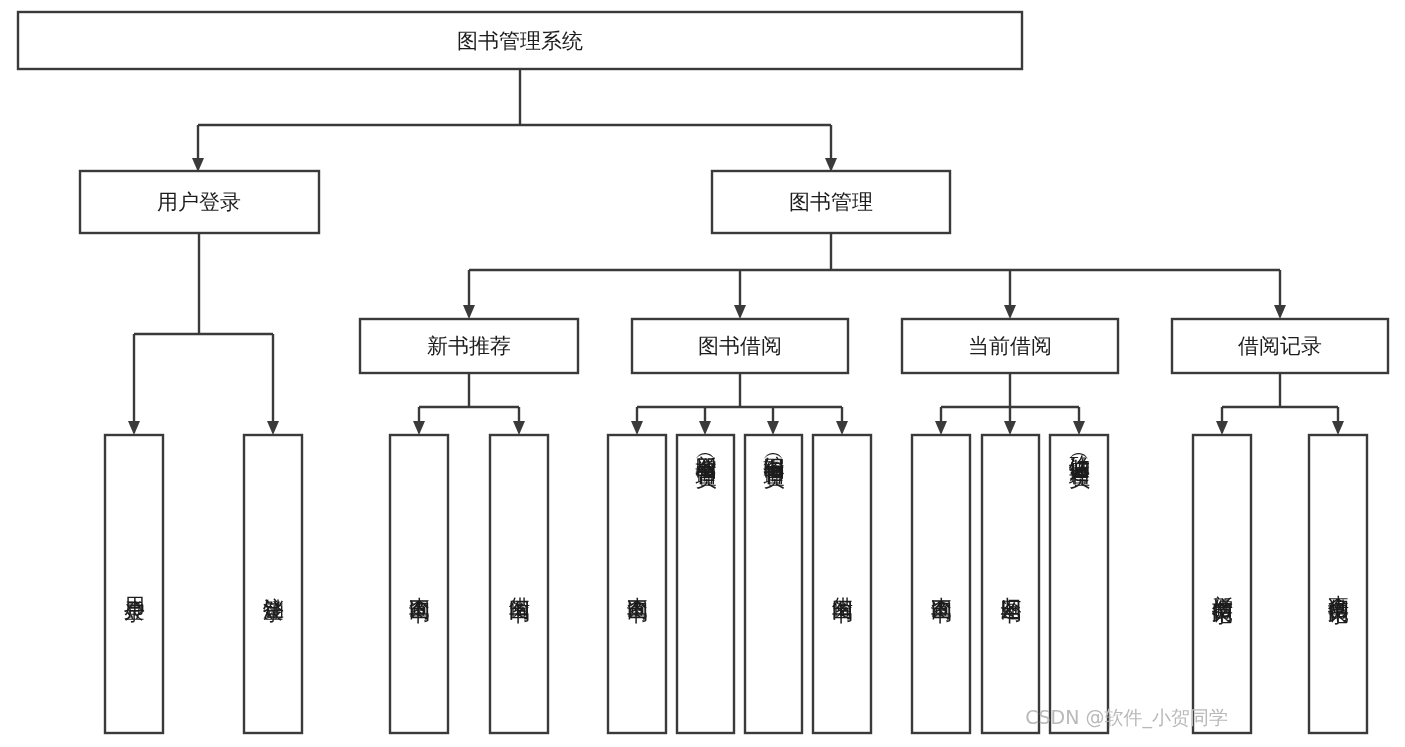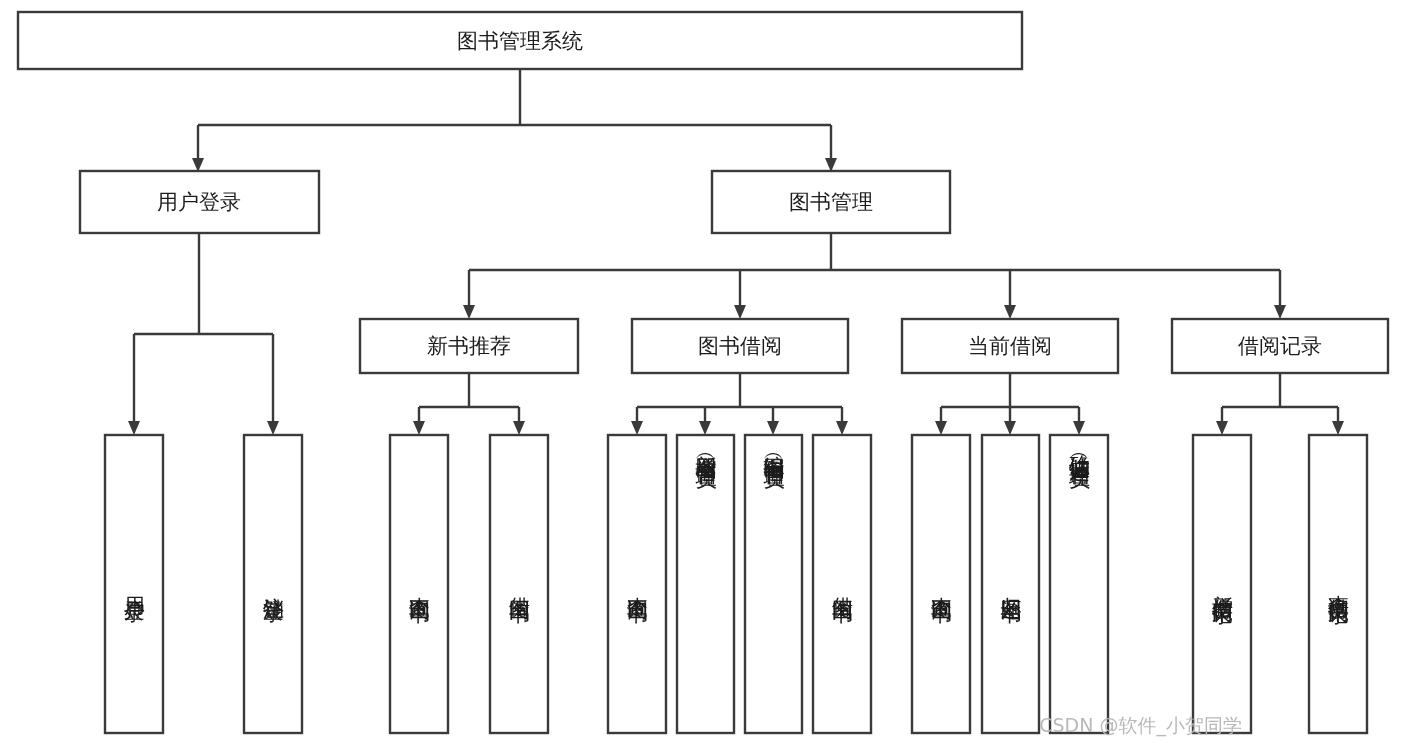--- a/index.html
+++ b/index.html
@@ -11,21 +11,20 @@
     width: 1405px;
     height: 747px;
     font-family: "DejaVu Sans", "Liberation Sans", sans-serif;
     overflow: hidden;
     position: relative;
   }
   #diagram-root {
     position: relative;
     width: 1236px;
     height: 747px;
-    padding-left: 14px;
   }
   svg.chart-svg {
     position: absolute;
     left: 0;
     top: 0;
     width: 1405px;
     height: 747px;
     display: block;
   }
   .node-box {
@@ -64,21 +63,21 @@
     font-size: 21px;
     line-height: 1;
     color: #1c1c1c;
     letter-spacing: 2px;
     white-space: nowrap;
     text-align: center;
   }
   .watermark {
     position: absolute;
     right: 8px;
-    bottom: 8px;
+    bottom: 16px;
     font-family: "DejaVu Sans", "Liberation Sans", sans-serif;
     font-size: 19px;
     color: #b9b9b9;
     white-space: nowrap;
     pointer-events: none;
   }
 </style>
 </head>
 <body>
 

